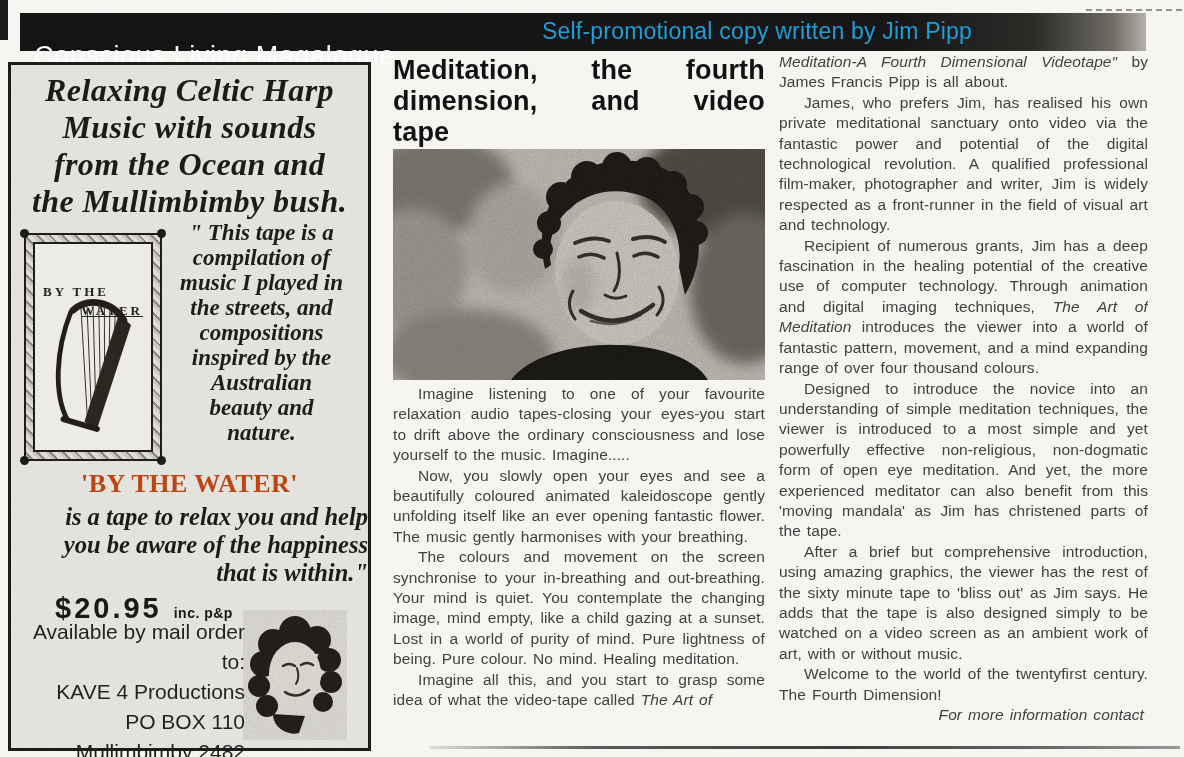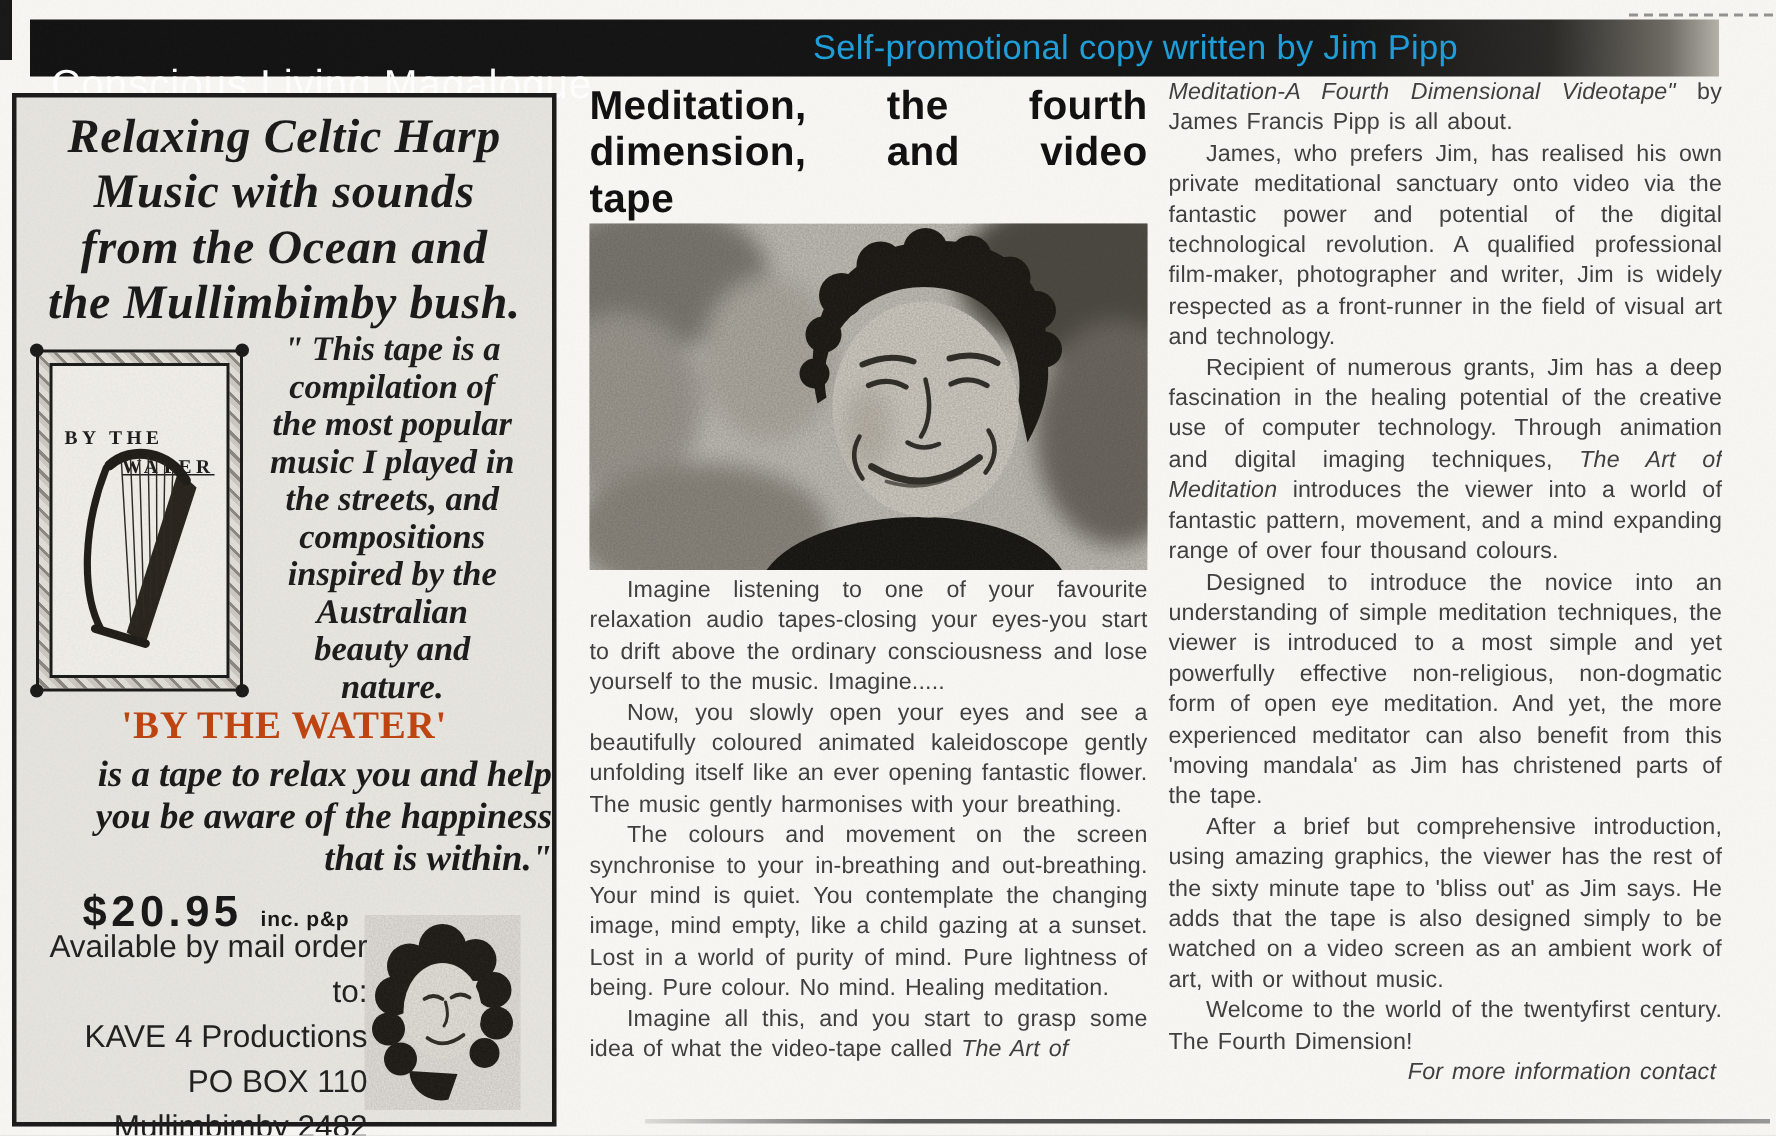--- a/index.html
+++ b/index.html
@@ -115,21 +115,20 @@
               <line x1="62" y1="15" x2="68" y2="82"></line>
             </g>
           </g>
         </svg>
       </div>
     </div>
 
     <div class="ad-quote serif-bi">
         <div>" This tape is a</div>
         <div>compilation of</div>
-        <div>the most popular</div>
         <div>music I played in</div>
         <div>the streets, and</div>
         <div>compositions</div>
         <div>inspired by the</div>
         <div>Australian</div>
         <div>beauty and</div>
         <div>nature.</div>
       </div>
 
     <div class="tape-title">'BY THE WATER'</div>

